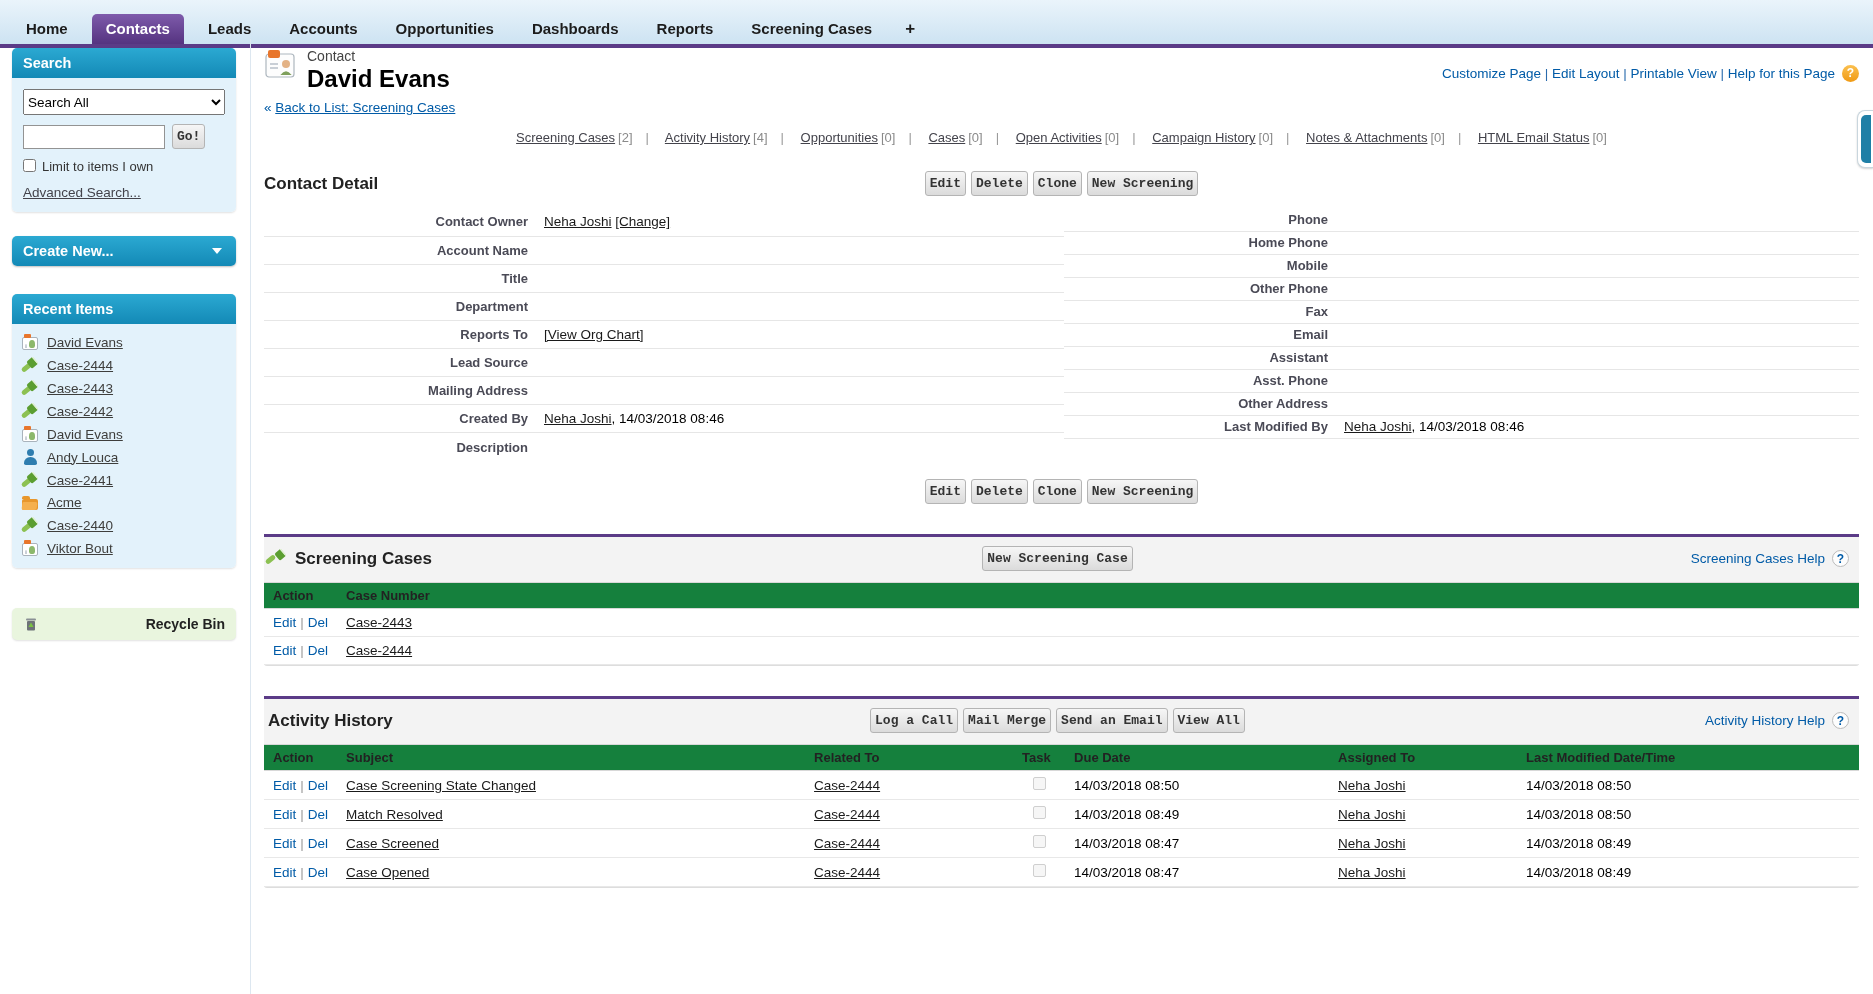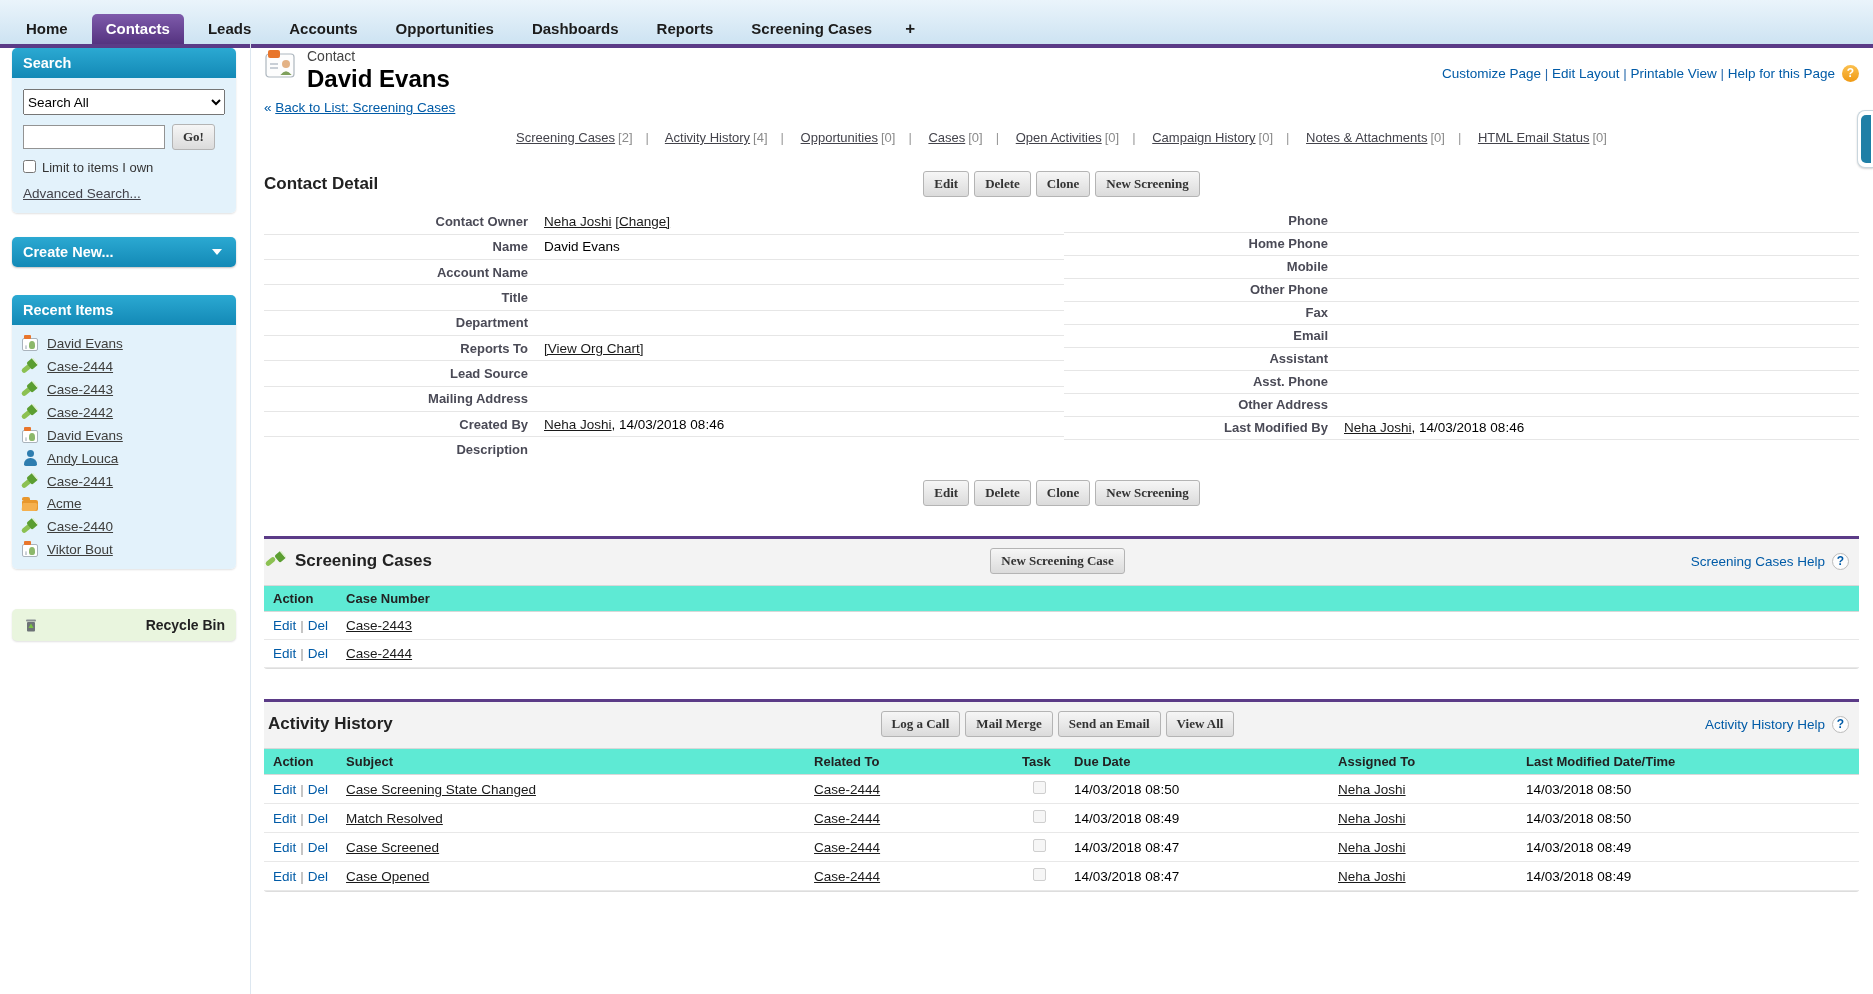--- a/index.html
+++ b/index.html
@@ -57,42 +57,42 @@
   .back-row { margin-top:7px; font-size:13.5px; color:#015BA7; }
   .back-link { color:#015BA7; text-decoration:underline; cursor:pointer; }
   .shortcut-bar { text-align:center; margin-top:15px; font-size:13px; }
   .shortcut a { color:#43434B; text-decoration:underline; cursor:pointer; }
   .shortcut .cnt { color:#8A8A8A; margin-left:3px; }
   .shortcut:not(:last-child)::after { content:"|"; color:#999; margin:0 13px; }
 
   .section-head { display:grid; grid-template-columns:1fr auto 1fr; align-items:center; margin-top:26px; }
   .section-title { font-size:17px; font-weight:bold; color:#222; }
   .btn-row { display:flex; gap:5px; justify-self:center; }
-  .btn { background:linear-gradient(#F6F6F6,#DBDBDB); border:1px solid #B4B4B4; border-radius:3px; font-size:13px; font-weight:bold; color:#333; padding:4px 10px; cursor:pointer; font-family:Liberation Serif, serif; white-space:nowrap; }
+  .btn { background:linear-gradient(#F6F6F6,#DBDBDB); border:1px solid #B4B4B4; border-radius:3px; font-size:13px; font-weight:bold; color:#333; padding:4px 4px; cursor:pointer; font-family:Liberation Mono, monospace; white-space:nowrap; }
   .btn-row-center { display:flex; gap:5px; justify-content:center; margin-top:18px; }
 
   .detail-grid { display:flex; margin-top:12px; }
   table.half { border-collapse:collapse; table-layout:fixed; }
   table.half.left { width:800px; }
   table.half.right { width:795px; }
   td.lbl { width:280px; text-align:right; padding-right:16px; color:#4A4A56; font-weight:bold; font-size:13px; height:23px; vertical-align:middle; }
   td.val { font-size:13.5px; color:#000; height:23px; vertical-align:middle; }
   tr.b > td { border-bottom:1px solid #E6E6E6; }
   .dlink { color:#1a1a1a; text-decoration:underline; cursor:pointer; }
 
   
   .related { margin-top:30px; border-top:3px solid #5B3B87; background:#F3F3F3; border-bottom:1px solid #DDD; border-radius:0 0 3px 3px; }
   .rel-header { display:grid; grid-template-columns:1fr auto 1fr; align-items:center; padding:9px 10px 11px 2px; }
   .rel-title { display:flex; align-items:center; gap:9px; font-size:17px; font-weight:bold; color:#222; }
   .rel-help { justify-self:end; color:#015BA7; font-size:13.5px; display:flex; align-items:center; gap:7px; }
   .rel-help a { color:#015BA7; text-decoration:none; cursor:pointer; }
   .qmark { width:17px; height:17px; border-radius:50%; background:#FDFDFD; border:1px solid #BBB; color:#015BA7; font-weight:bold; font-size:12px; display:flex; align-items:center; justify-content:center; cursor:pointer; flex:none; }
   .qmark-orange { width:17px; height:17px; border-radius:50%; background:linear-gradient(#FBC04F,#F09A14); color:#fff; font-weight:bold; font-size:12px; display:flex; align-items:center; justify-content:center; margin-left:7px; cursor:pointer; flex:none; }
   table.rel-table { width:100%; border-collapse:collapse; background:#fff; }
-  .rel-table th { background:#5eead4; border-top:1px solid #D8D8D8; border-bottom:1px solid #D8D8D8; text-align:left; font-size:13px; font-weight:bold; color:#222; padding:5px 9px; }
+  .rel-table th { background:#15803d; border-top:1px solid #D8D8D8; border-bottom:1px solid #D8D8D8; text-align:left; font-size:13px; font-weight:bold; color:#222; padding:5px 9px; }
   .rel-table td { background:#fff; border-bottom:1px solid #E8E8E8; font-size:13.5px; color:#000; padding:6px 9px; }
   .lnk-blue { color:#015BA7; text-decoration:none; cursor:pointer; }
   .pipe { color:#999; margin:0 4px; }
   .scr-table th:nth-child(1), .scr-table td:nth-child(1) { width:68px; }
   .act-table th:nth-child(1), .act-table td:nth-child(1) { width:68px; }
   .act-table th:nth-child(2), .act-table td:nth-child(2) { width:468px; }
   .act-table th:nth-child(3), .act-table td:nth-child(3) { width:208px; }
   .act-table th:nth-child(4), .act-table td:nth-child(4) { width:52px; }
   .act-table th:nth-child(5), .act-table td:nth-child(5) { width:264px; }
   .act-table th:nth-child(6), .act-table td:nth-child(6) { width:188px; }
@@ -289,24 +289,20 @@
       </div>
 
       <div class="detail-grid">
         <table class="half left">
           <tbody>
               <tr class="b">
                 <td class="lbl">Contact Owner</td>
                 <td class="val"><a class="dlink">Neha Joshi</a> <a class="dlink">[Change]</a></td>
               </tr>
           <tr class="b">
-                <td class="lbl">Name</td>
-                <td class="val">David Evans</td>
-              </tr>
-          <tr class="b">
                 <td class="lbl">Account Name</td>
                 <td class="val"></td>
               </tr>
           <tr class="b">
                 <td class="lbl">Title</td>
                 <td class="val"></td>
               </tr>
           <tr class="b">
                 <td class="lbl">Department</td>
                 <td class="val"></td>

